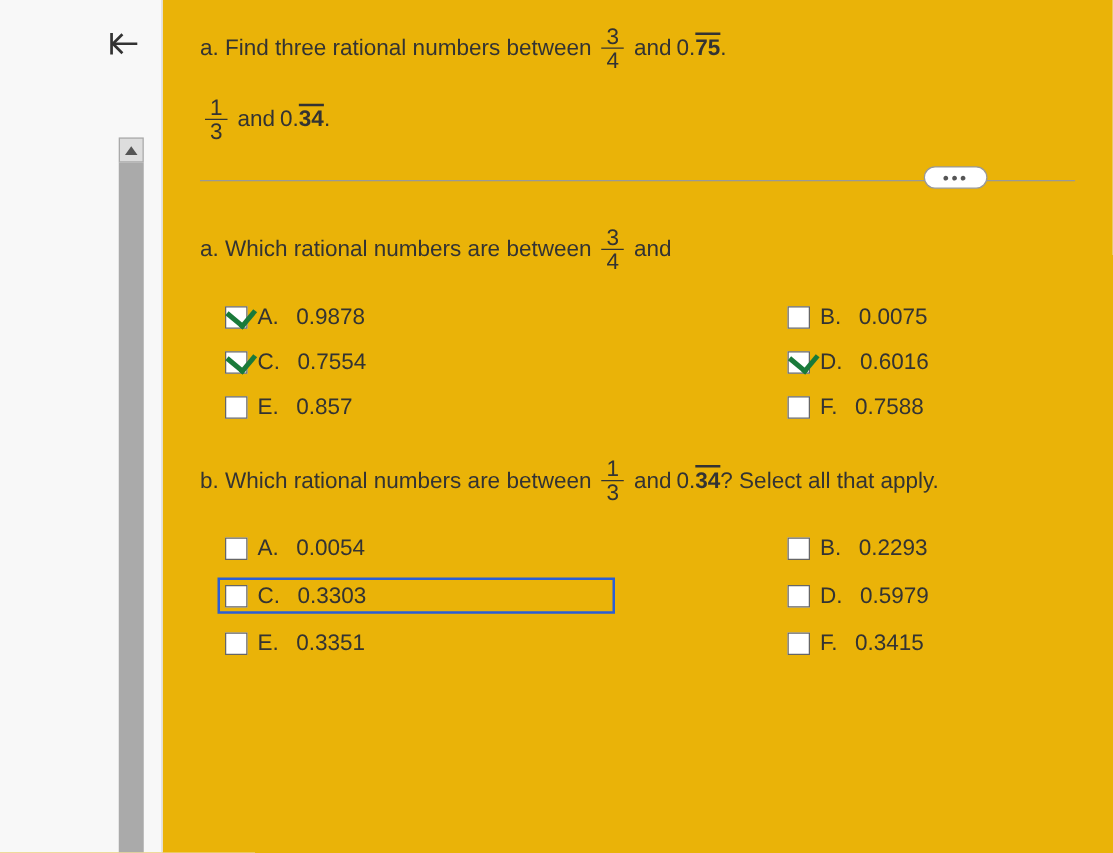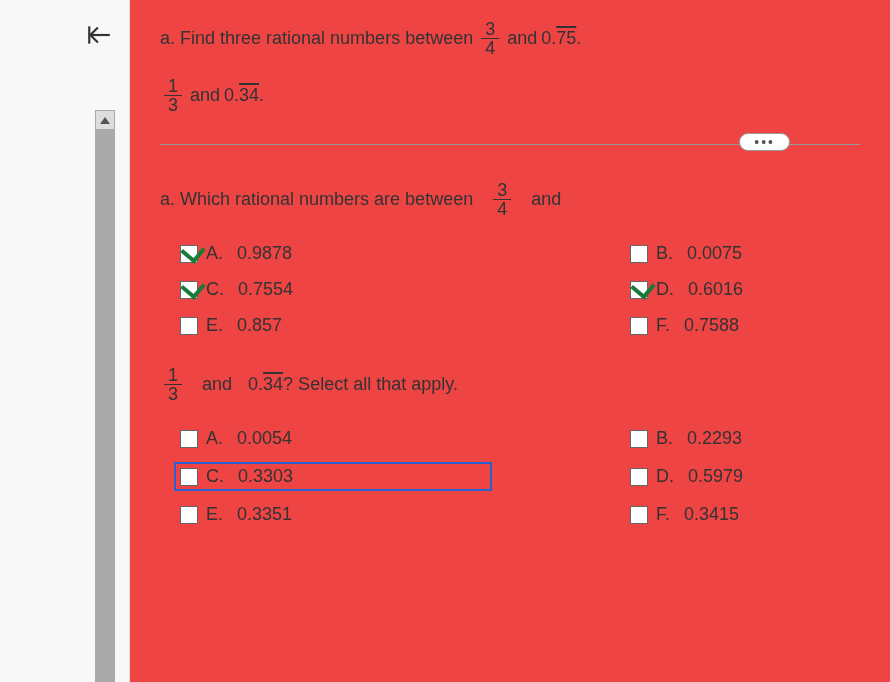--- a/index.html
+++ b/index.html
@@ -63,21 +63,21 @@
       position: absolute;
       top: 130px;
       left: 95px;
       width: 20px;
       bottom: 0;
       background: #aaa;
     }
     .content {
       flex: 1;
       padding: 20px 30px;
-      background: #ef4444;
+      background: #eab308;
       overflow: hidden;
     }
     .problem-line {
       font-size: 18px;
       color: #333;
       margin-bottom: 20px;
       display: flex;
       align-items: center;
       flex-wrap: wrap;
       gap: 4px;
@@ -94,20 +94,21 @@
     .fraction .num {
       padding: 0 4px;
     }
     .fraction .den {
       border-top: 1.5px solid #333;
       padding: 0 4px;
     }
     .overline {
       text-decoration: overline;
       text-decoration-thickness: 1.5px;
+      font-weight: bold;
     }
     .divider {
       border: none;
       border-top: 1px solid #999;
       margin: 30px 0 10px 0;
       width: 100%;
     }
     .ellipsis-pill {
       display: flex;
       justify-content: flex-end;
@@ -124,21 +125,21 @@
       letter-spacing: 2px;
       color: #555;
       cursor: pointer;
     }
     .question {
       font-size: 18px;
       margin: 25px 0 25px 0;
       display: flex;
       align-items: center;
       flex-wrap: wrap;
-      gap: 16px;
+      gap: 4px;
     }
     .options-grid {
       display: grid;
       grid-template-columns: 1fr 1fr;
       gap: 15px 60px;
       margin-left: 20px;
       margin-bottom: 30px;
     }
     .option {
       display: flex;
@@ -262,20 +263,21 @@
       <span>0.857</span>
     </div>
     <div class="option right-col">
       <span class="checkbox"></span>
       <span class="option-label">F.</span>
       <span>0.7588</span>
     </div>
   </div>
 
   <div class="question">
+    <span>b. Which rational numbers are between</span>
     <span class="fraction">
       <span class="num">1</span>
       <span class="den">3</span>
     </span>
     <span>and</span>
     <span>
       <span>0.</span><span class="overline">34</span><span>? Select all that apply.</span>
     </span>
   </div>
 

